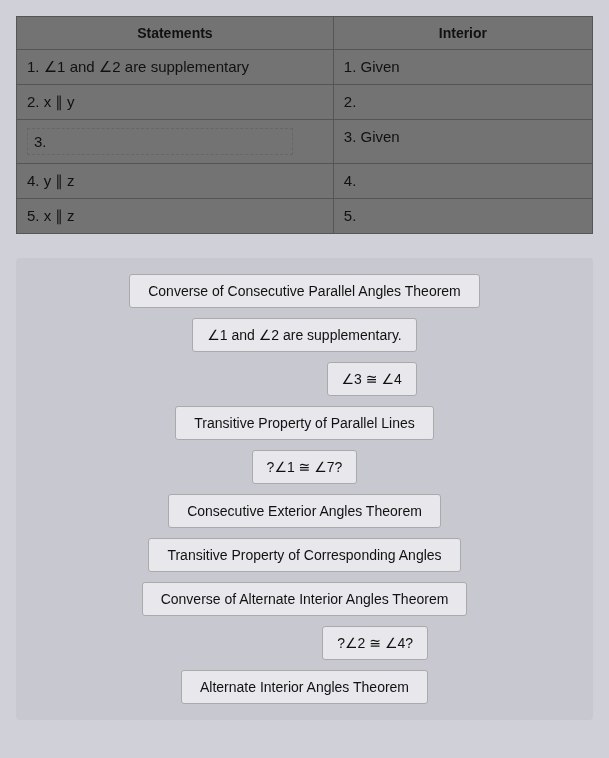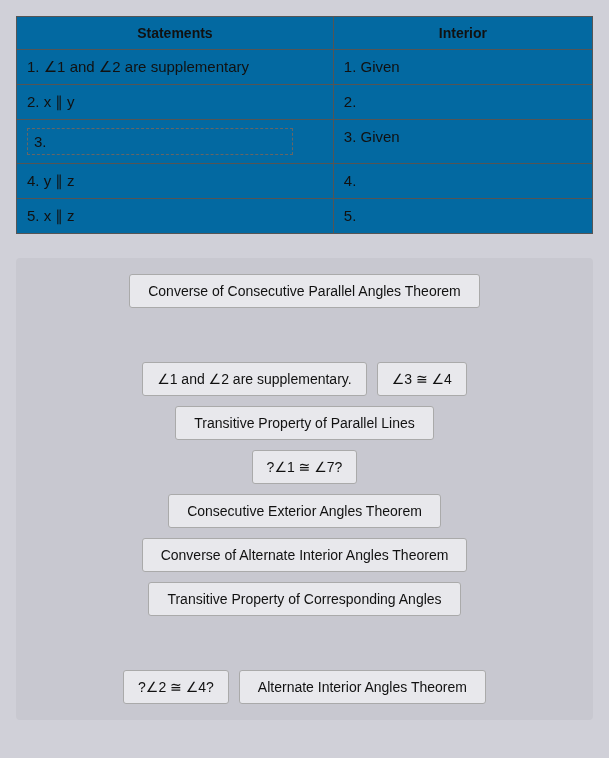--- a/index.html
+++ b/index.html
@@ -10,21 +10,21 @@
       font-family: Arial, sans-serif;
       font-size: 14px;
       color: #111;
       padding: 16px;
     }
 
     
     .proof-table {
       width: 100%;
       border-collapse: collapse;
-      background: #0369a1;
+      background: #737373;
       margin-bottom: 24px;
     }
     .proof-table th, .proof-table td {
       border: 1px solid #555;
       padding: 8px 10px;
       vertical-align: top;
     }
     .proof-table th {
       font-weight: bold;
       font-size: 14px;
@@ -67,24 +67,24 @@
       border: 1.5px solid #aaa;
       border-radius: 3px;
       padding: 8px 18px;
       font-size: 14px;
       cursor: grab;
       text-align: center;
     }
 
     .row-inline {
       display: flex;
-      align-items: flex-start;
+      flex-direction: column;
+      align-items: flex-end;
       gap: 10px;
       justify-content: center;
-      margin-top: 44px;
     }
 
     .drag-item-small {
       background: #e8e8ec;
       border: 1.5px solid #aaa;
       border-radius: 3px;
       padding: 8px 14px;
       font-size: 14px;
       cursor: grab;
       text-align: center;
@@ -147,22 +147,22 @@
     <div class="drag-item-small">∠1 and ∠2 are supplementary.</div>
     <div class="drag-item-small">∠3 ≅ ∠4</div>
   </div>
 
   <div class="drag-item">Transitive Property of Parallel Lines</div>
 
   <div class="drag-item-small">?∠1 ≅ ∠7?</div>
 
   <div class="drag-item">Consecutive Exterior Angles Theorem</div>
 
+  <div class="drag-item">Transitive Property of Corresponding Angles</div>
+
   <div class="drag-item">Converse of Alternate Interior Angles Theorem</div>
-
-  <div class="drag-item">Transitive Property of Corresponding Angles</div>
 
   <div class="row-inline">
     <div class="drag-item-small">?∠2 ≅ ∠4?</div>
     <div class="drag-item">Alternate Interior Angles Theorem</div>
   </div>
 
 </div>
 
 </body></html>

